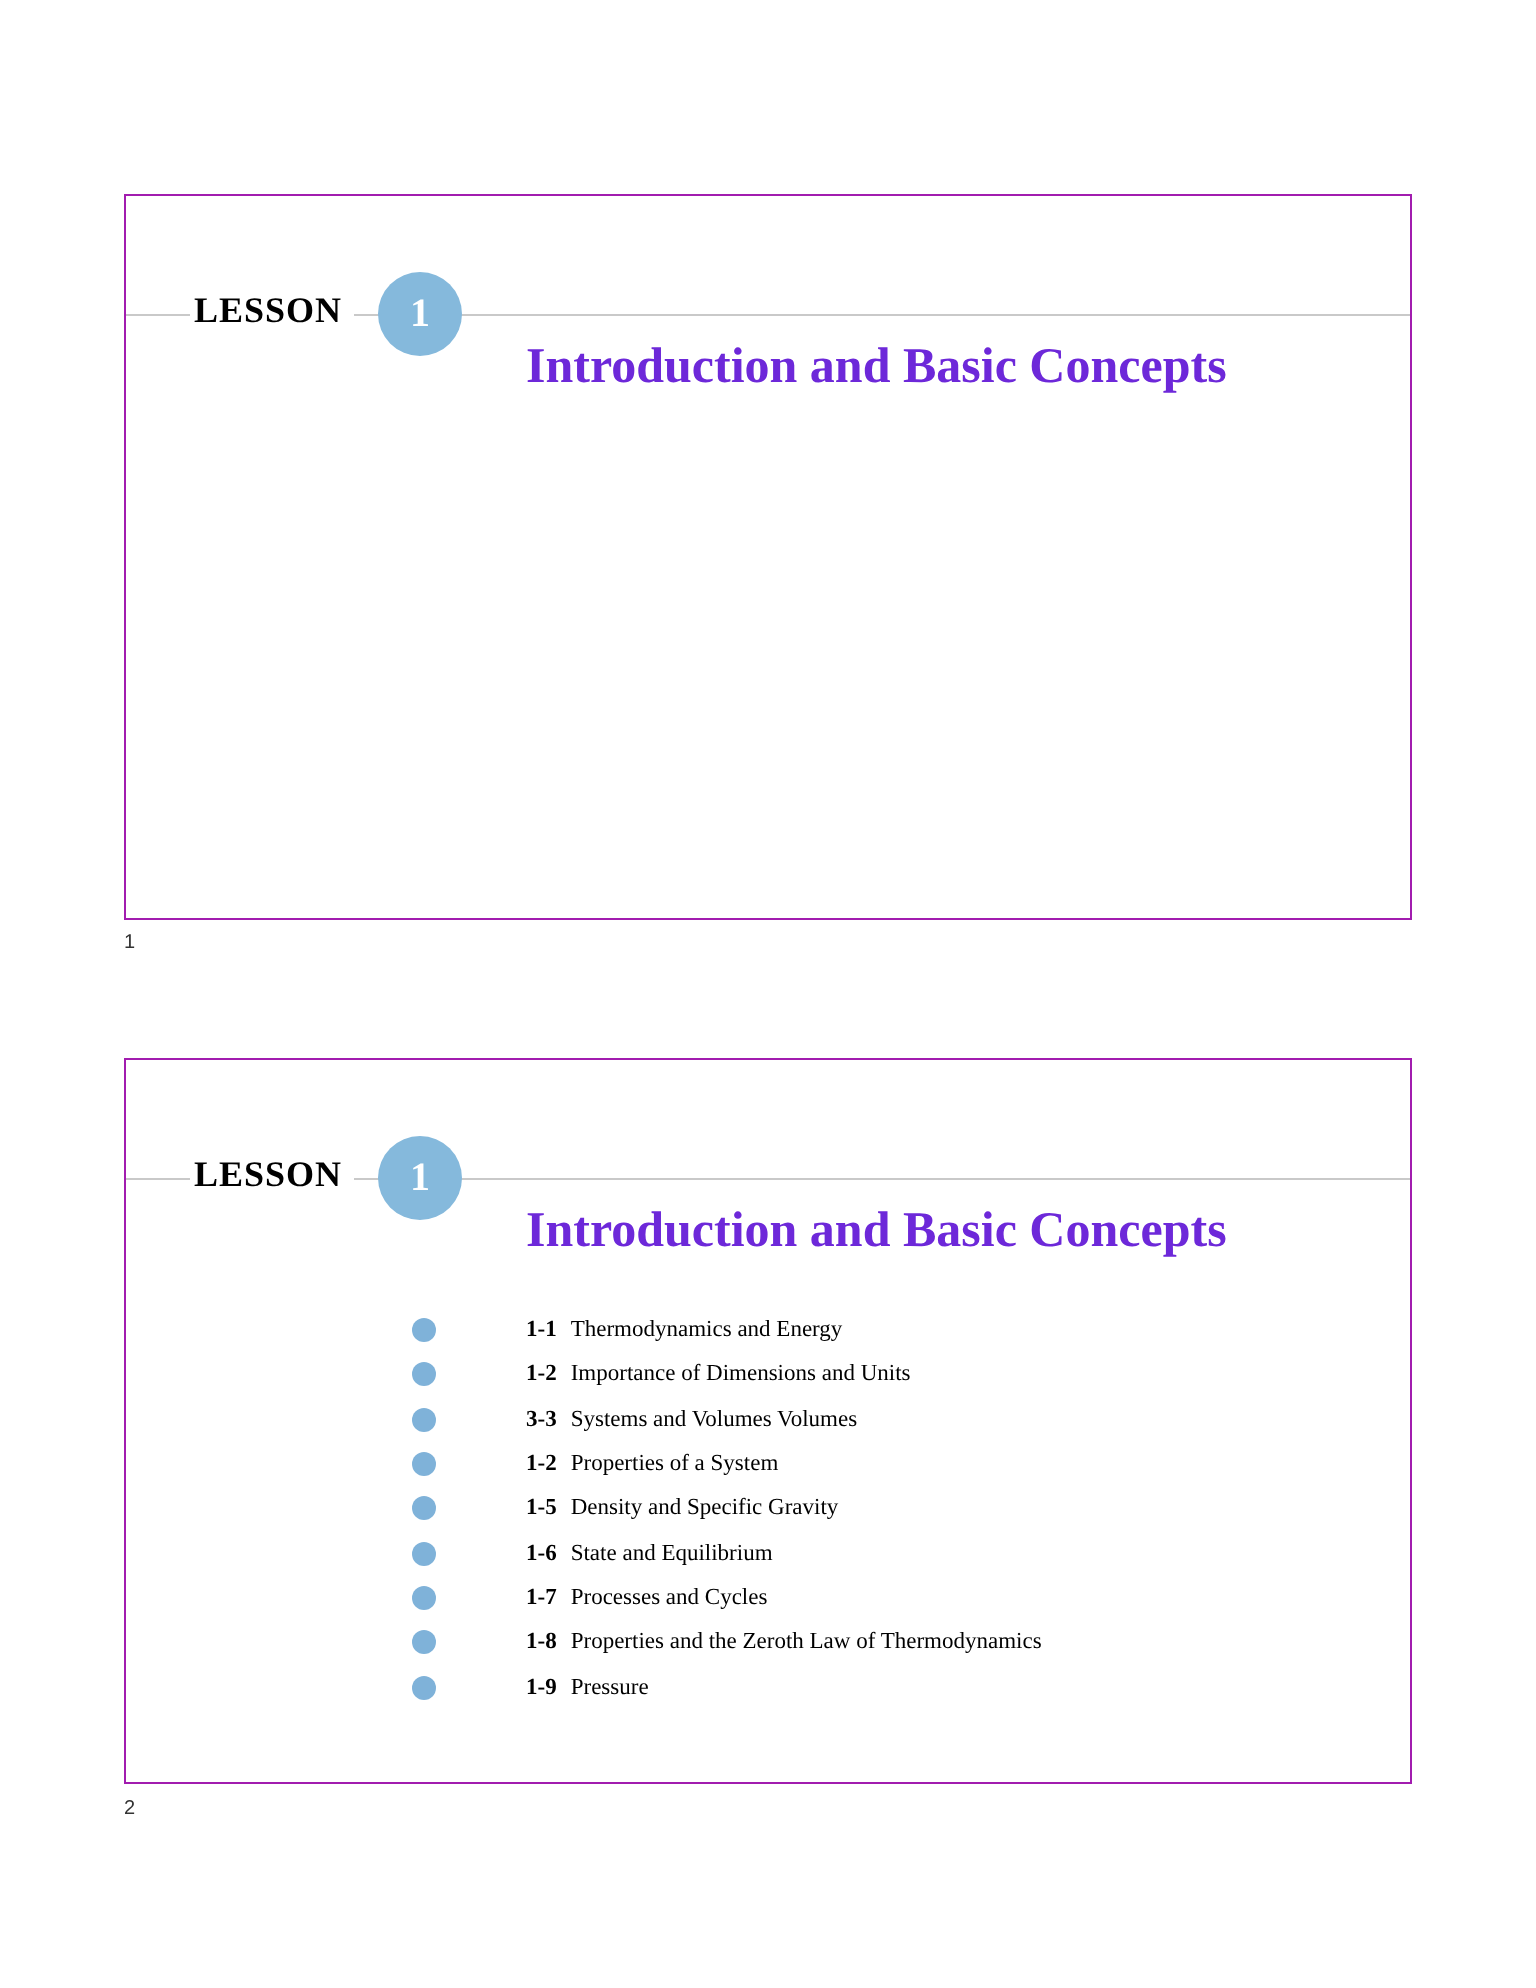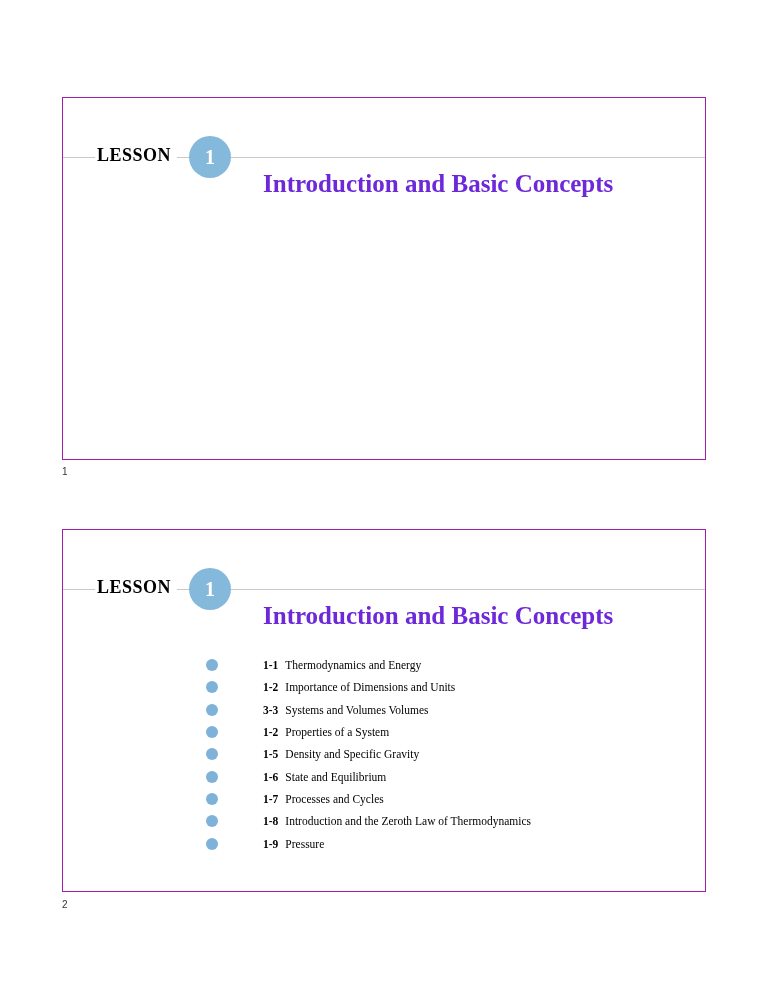--- a/index.html
+++ b/index.html
@@ -155,21 +155,21 @@
       <span class="bullet-text">State and Equilibrium</span>
     </li>
     <li class="bullet-item">
       <span class="bullet-dot"></span>
       <span class="bullet-num">1-7</span>
       <span class="bullet-text">Processes and Cycles</span>
     </li>
     <li class="bullet-item">
       <span class="bullet-dot"></span>
       <span class="bullet-num">1-8</span>
-      <span class="bullet-text">Introduction and the Zeroth Law of Thermodynamics</span>
+      <span class="bullet-text">Properties and the Zeroth Law of Thermodynamics</span>
     </li>
     <li class="bullet-item">
       <span class="bullet-dot"></span>
       <span class="bullet-num">1-9</span>
       <span class="bullet-text">Pressure</span>
     </li>
   </ul>
 </div>
 <div class="page-number page-number-2">2</div>
 

